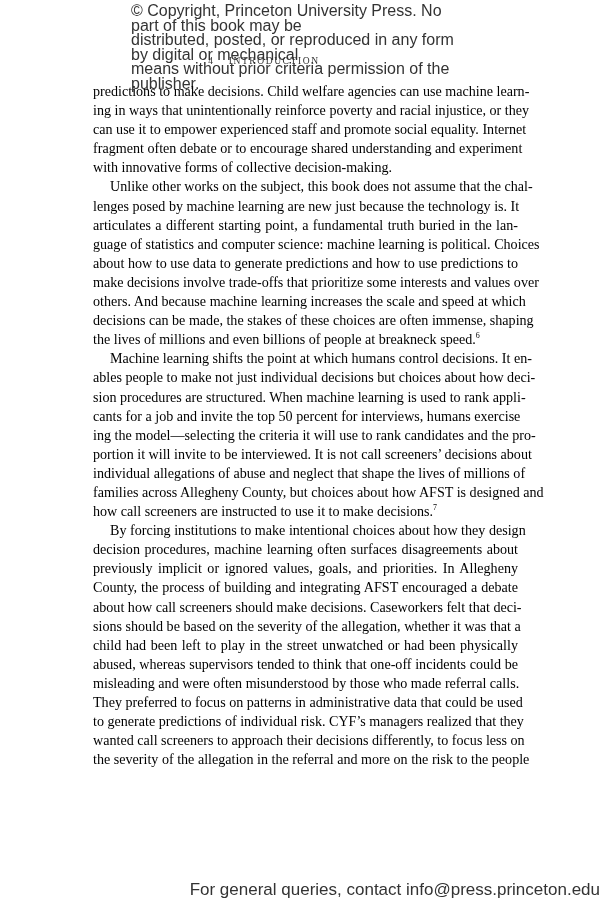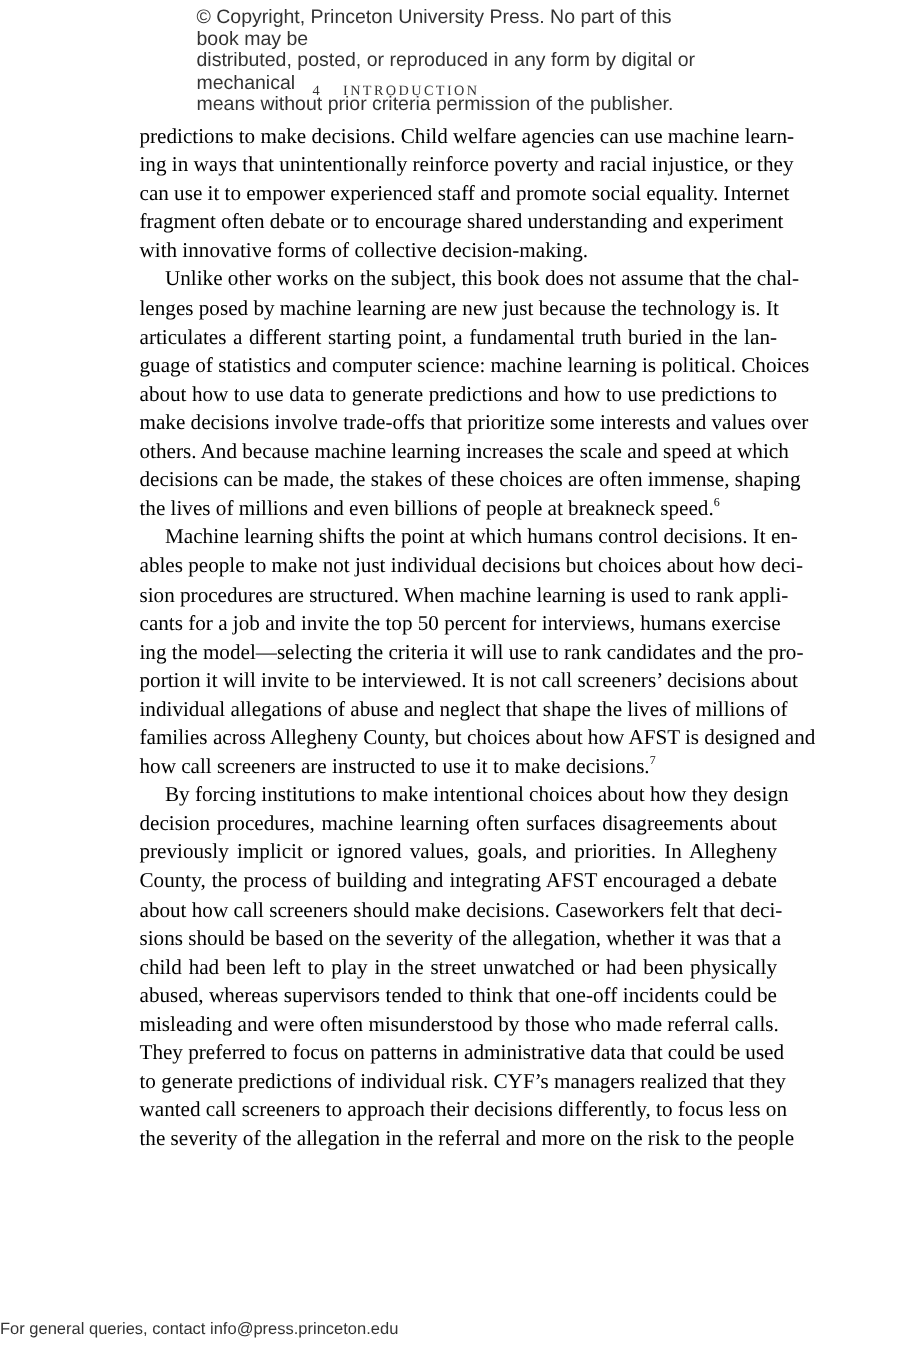--- a/index.html
+++ b/index.html
@@ -13,21 +13,21 @@
       position: relative;
       overflow: hidden;
       color: #231f20;
     }
     .copyright {
       position: absolute;
       left: 131px;
       top: 4px;
       width: 340px;
       font-family: "Liberation Sans", sans-serif;
-      font-size: 13px;
+      font-size: 16px;
       line-height: 14.5px;
       color: #333333;
       margin: 0;
     }
     .running-head {
       position: absolute;
       left: 0;
       width: 528px;
       top: 56px;
       text-align: center;
@@ -65,23 +65,23 @@
     sup {
       font-size: 8px;
       line-height: 0;
       vertical-align: 6px;
     }
     .footer {
       position: absolute;
       left: 0;
       width: 600px;
       top: 880px;
-      text-align: left;
+      text-align: right;
       font-family: "Liberation Sans", sans-serif;
-      font-size: 11px;
+      font-size: 17px;
       color: #333333;
     }
   </style>
 </head>
 <body>
 
 <div class="copyright">
   <div>© Copyright, Princeton University Press. No part of this book may be</div>
   <div>distributed, posted, or reproduced in any form by digital or mechanical</div>
   <div>means without prior criteria permission of the publisher.</div>

